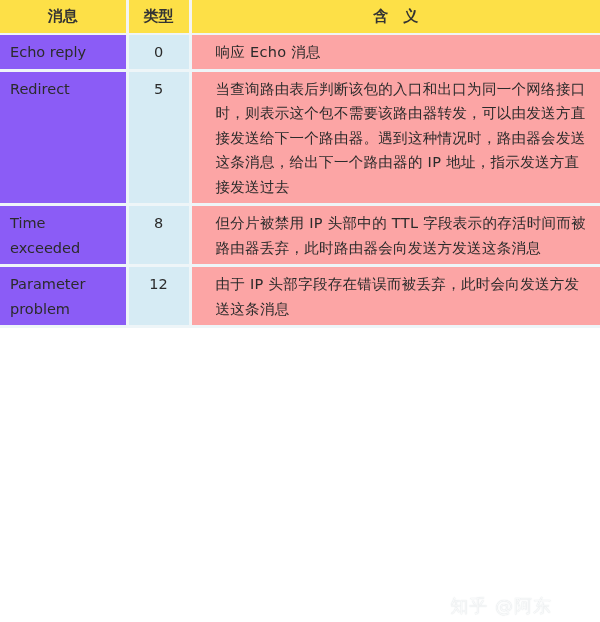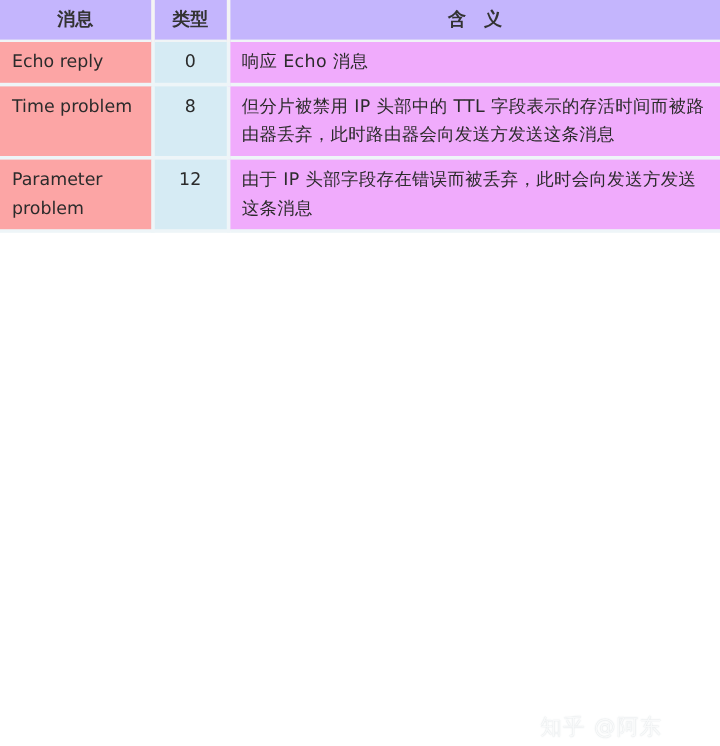--- a/index.html
+++ b/index.html
@@ -2,28 +2,28 @@
 <html><head>
   <meta charset="utf-8">
   <style>
     html, body { margin: 0; padding: 0; background: #ffffff; }
     body { width: 600px; height: 622px; overflow: hidden; position: relative;
       font-family: "DejaVu Sans", "Liberation Sans", sans-serif; color: #2b2b2b; }
     table { border-collapse: collapse; width: 600px; table-layout: fixed; }
     col.c1 { width: 127px; }
     col.c2 { width: 63px; }
     col.c3 { width: 410px; }
-    th { background: #c4b5fd; height: 33px; font-size: 15px; font-weight: bold;
+    th { background: #fde047; height: 33px; font-size: 15px; font-weight: bold;
       color: #333; text-align: center; border-right: 3px solid #f4f4f4; border-bottom: 2px solid #f0f4f6; padding: 0; }
     th:last-child { border-right: none; }
     td { vertical-align: top; font-size: 14.5px; line-height: 24.5px; padding: 5px 8px 4px 10px;
       border-bottom: 3px solid #eef5f8; border-right: 3px solid #eef5f8; }
-    td.name { background: #fca5a5; padding-left: 10px; }
+    td.name { background: #8b5cf6; padding-left: 10px; }
     td.type { background: #d6ebf4; text-align: center; padding-left: 0; padding-right: 0; }
-    td.meaning { background: #f0abfc; border-right: none; padding-left: 10px; padding-right: 8px; letter-spacing: 0.3px; }
+    td.meaning { background: #fca5a5; border-right: none; padding-left: 24px; padding-right: 8px; letter-spacing: 0.3px; }
     .watermark { position: absolute; right: 48px; bottom: 4px; font-size: 18px; color: rgba(255,255,255,0.85);
       text-shadow: 0 0 1px rgba(120,140,150,0.4); letter-spacing: 1px; }
   </style>
 </head>
 <body>
 
 <table>
   <colgroup>
       <col class="c1">
       <col class="c2">
@@ -36,21 +36,26 @@
       <th>含　义</th>
     </tr>
   </thead>
   <tbody>
     <tr>
       <td class="name">Echo reply</td>
       <td class="type">0</td>
       <td class="meaning">响应 Echo 消息</td>
     </tr>
     <tr>
-      <td class="name">Time problem</td>
+      <td class="name">Redirect</td>
+      <td class="type">5</td>
+      <td class="meaning">当查询路由表后判断该包的入口和出口为同一个网络接口时，则表示这个包不需要该路由器转发，可以由发送方直接发送给下一个路由器。遇到这种情况时，路由器会发送这条消息，给出下一个路由器的 IP 地址，指示发送方直接发送过去</td>
+    </tr>
+    <tr>
+      <td class="name">Time exceeded</td>
       <td class="type">8</td>
       <td class="meaning">但分片被禁用 IP 头部中的 TTL 字段表示的存活时间而被路由器丢弃，此时路由器会向发送方发送这条消息</td>
     </tr>
     <tr>
       <td class="name">Parameter problem</td>
       <td class="type">12</td>
       <td class="meaning">由于 IP 头部字段存在错误而被丢弃，此时会向发送方发送这条消息</td>
     </tr>
   </tbody>
 </table>

